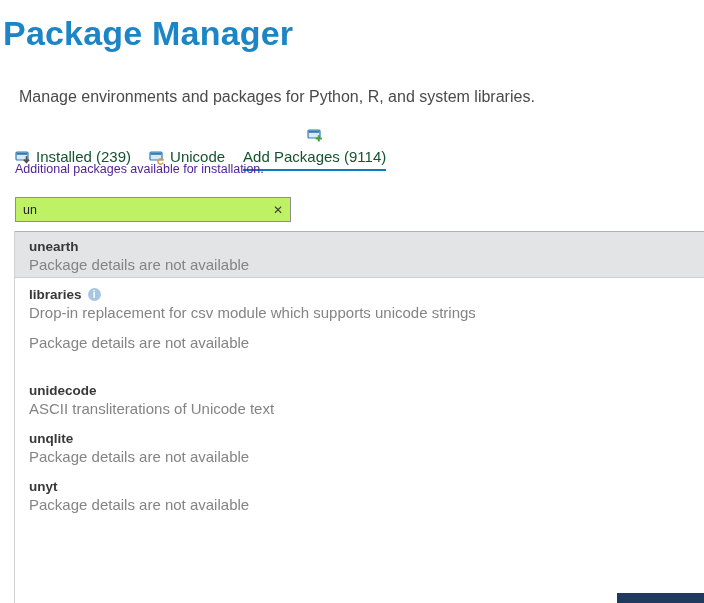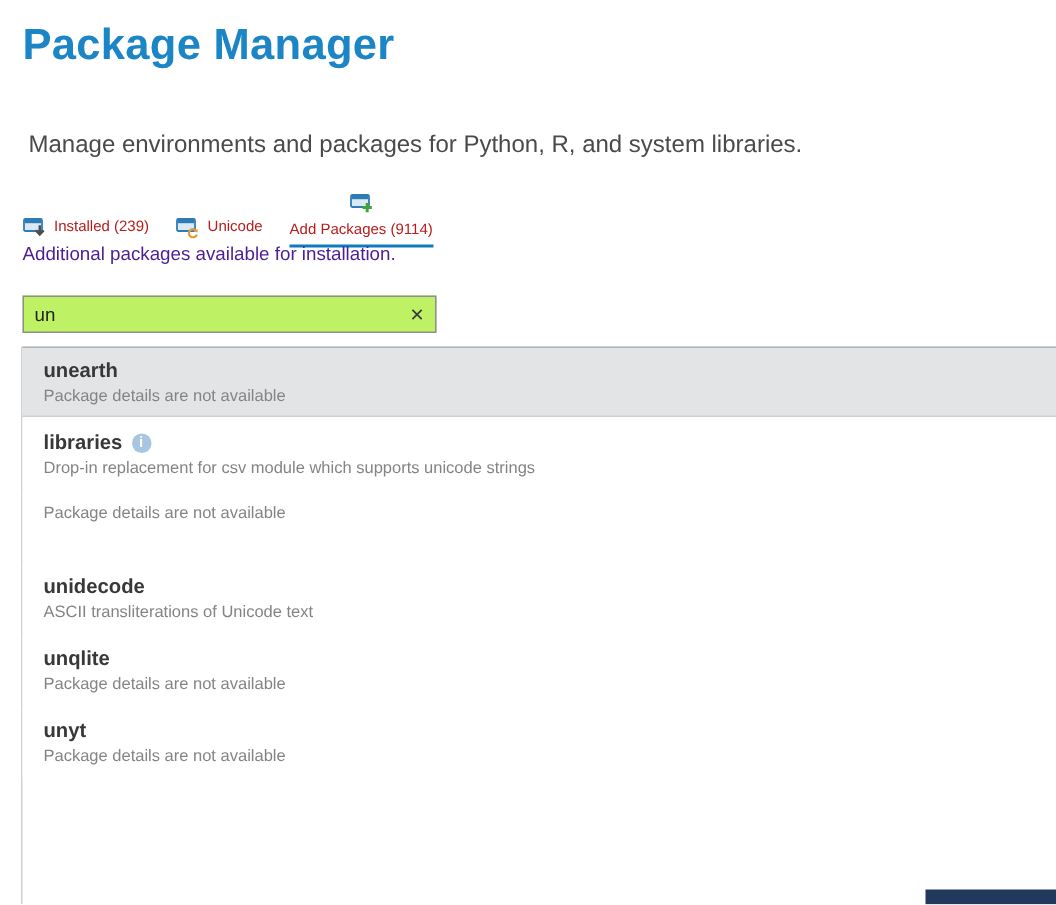--- a/index.html
+++ b/index.html
@@ -6,24 +6,24 @@
   .page {
     position: relative;
     width: 704px;
     height: 603px;
     background: #ffffff;
     overflow: hidden;
     font-family: "Liberation Sans", "DejaVu Sans", sans-serif;
   }
   .page-title {
     position: absolute;
-    left: 15px;
+    left: 3px;
     top: 14px;
     margin: 0;
-    font-size: 29px;
+    font-size: 34px;
     font-weight: 600;
     color: #1b85c5;
     letter-spacing: 0.2px;
   }
   .page-subtitle {
     position: absolute;
     left: 15px;
     top: 84px;
     margin: 4px;
     font-size: 16px;
@@ -34,22 +34,22 @@
     left: 15px;
     top: 127px;
     display: flex;
     align-items: flex-end;
     gap: 18px;
   }
   .tab {
     display: flex;
     align-items: center;
     gap: 5px;
-    font-size: 10px;
-    color: #b91c1c;
+    font-size: 15px;
+    color: #14532d;
     padding-bottom: 4px;
     border-bottom: 2px solid transparent;
     cursor: pointer;
     white-space: nowrap;
   }
   .tab.active { border-bottom-color: #0e7ac0; flex-direction: column; }
   .tab svg { display: block; }
   .hint-text {
     position: absolute;
     left: 15px;
@@ -114,21 +114,21 @@
     padding-top: 6px;
   }
   .pkg-name {
     font-size: 13.5px;
     font-weight: bold;
     color: #383838;
     line-height: 18px;
     white-space: nowrap;
   }
   .pkg-desc {
-    font-size: 11px;
+    font-size: 15px;
     color: #848484;
     line-height: 17px;
     white-space: nowrap;
   }
   .info-badge {
     display: inline-block;
     width: 13px;
     height: 13px;
     margin-left: 6px;
     border-radius: 50%;

